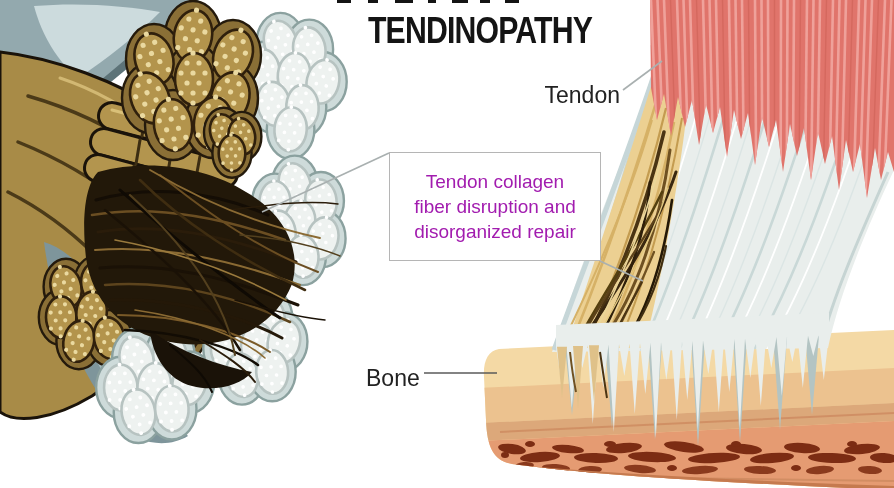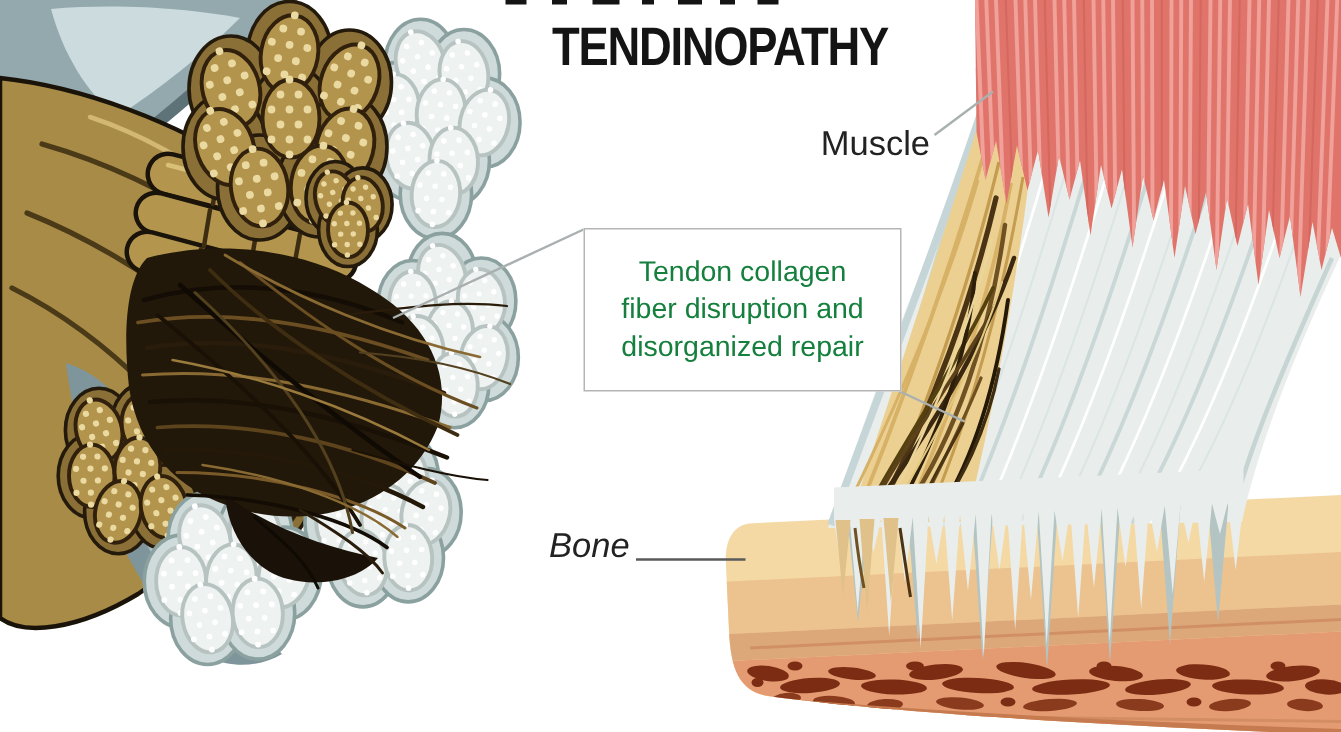--- a/index.html
+++ b/index.html
@@ -4,25 +4,25 @@
 <style>
   html,body{margin:0;padding:0;background:#fff;}
   .stage{position:relative;width:894px;height:488px;background:#ffffff;overflow:hidden;
          font-family:"Liberation Sans", sans-serif;padding-left:48px;}
   .stage svg{position:absolute;left:0;top:0;}
   .page-title{position:absolute;left:330px;top:10px;width:300px;text-align:center;
       font-size:36px;font-weight:700;color:#141414;letter-spacing:-1px;
       transform:scaleX(.84);transform-origin:50% 50%;white-space:nowrap;}
   .lbl{position:absolute;font-size:23px;color:#222;}
   .lbl-muscle{left:530px;top:82px;width:90px;text-align:right;}
-  .lbl-bone{left:366px;top:350px;width:60px;text-align:left;font-style:italic;}
+  .lbl-bone{left:366px;top:365px;width:60px;text-align:left;}
   .callout{position:absolute;left:389px;top:152px;width:212px;height:109px;
       background:#ffffff;border:1.5px solid #b5b5b5;box-sizing:border-box;
       display:flex;align-items:center;justify-content:center;}
-  .callout-text{font-size:19px;line-height:1.32;color:#15803d;text-align:center;white-space:pre-line;}
+  .callout-text{font-size:19px;line-height:1.32;color:#a21caf;text-align:center;white-space:pre-line;}
 </style>
 </head>
 <body>
 
 <div class="stage">
 
   <svg width="894" height="488" viewBox="0 0 894 488">
     <defs>
       <clipPath id="mclip">
         <path d="M650,0 L894,0 L894,172 L888,152 L881,180 L875,148 L867,198 L860,144 L853,172 L846,140 L839,190 L832,136 L825,164 L818,132 L811,180 L804,128 L797,156 L790,124 L783,172 L776,120 L769,147 L762,117 L755,165 L748,113 L741,139 L734,110 L727,157 L720,107 L713,133 L706,104 L699,145 L692,100 L685,127 L678,97 L671,136 L664,94 L657,120 L651,88 Z"></path>
@@ -1085,21 +1085,21 @@
         <rect x="395" y="0" width="18" height="3"></rect>
           <rect x="428" y="0" width="8" height="3"></rect>
         <rect x="452" y="0" width="16" height="3"></rect>
           <rect x="480" y="0" width="10" height="3"></rect>
         <rect x="505" y="0" width="14" height="3"></rect>
       </g>
     </g>
   </svg>
 
   <div class="page-title">TENDINOPATHY</div>
-  <div class="lbl lbl-muscle">Muscle</div>
+  <div class="lbl lbl-muscle">Tendon</div>
   <div class="lbl lbl-bone">Bone</div>
   <div class="callout">
     <div class="callout-text">Tendon collagen
 fiber disruption and
 disorganized repair</div>
   </div>
 
 </div>
 
 </body></html>

